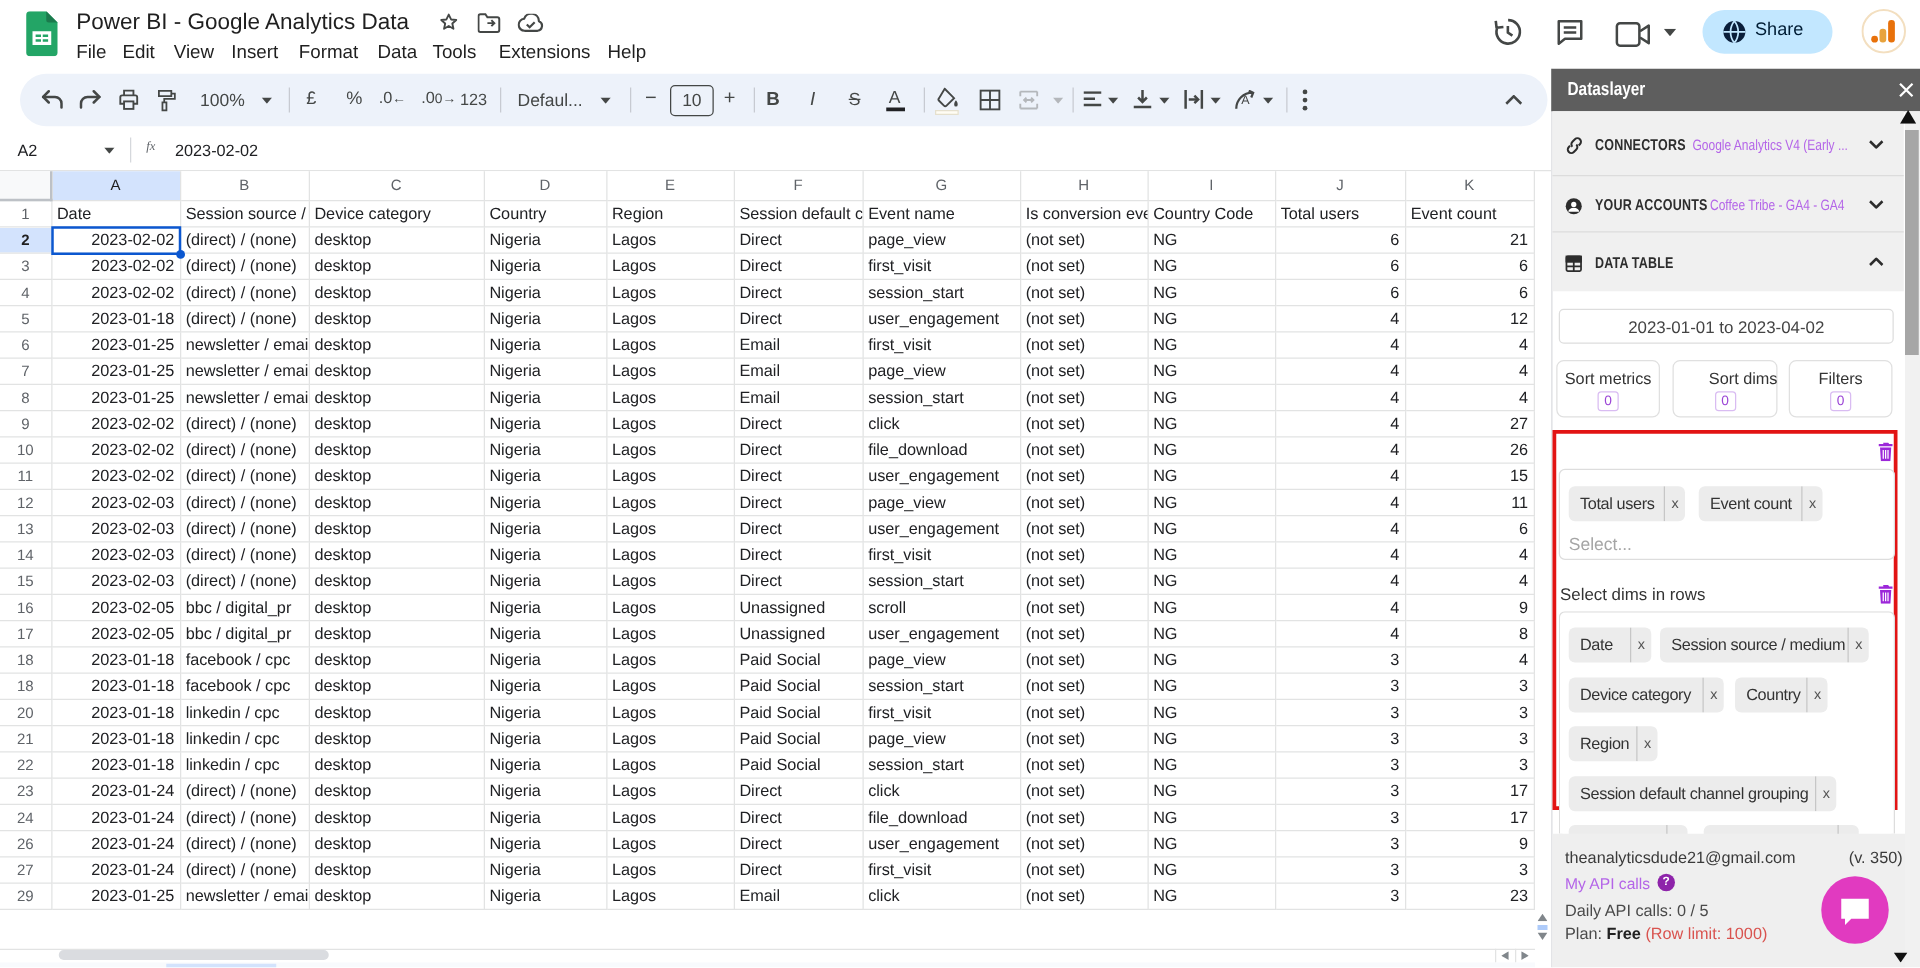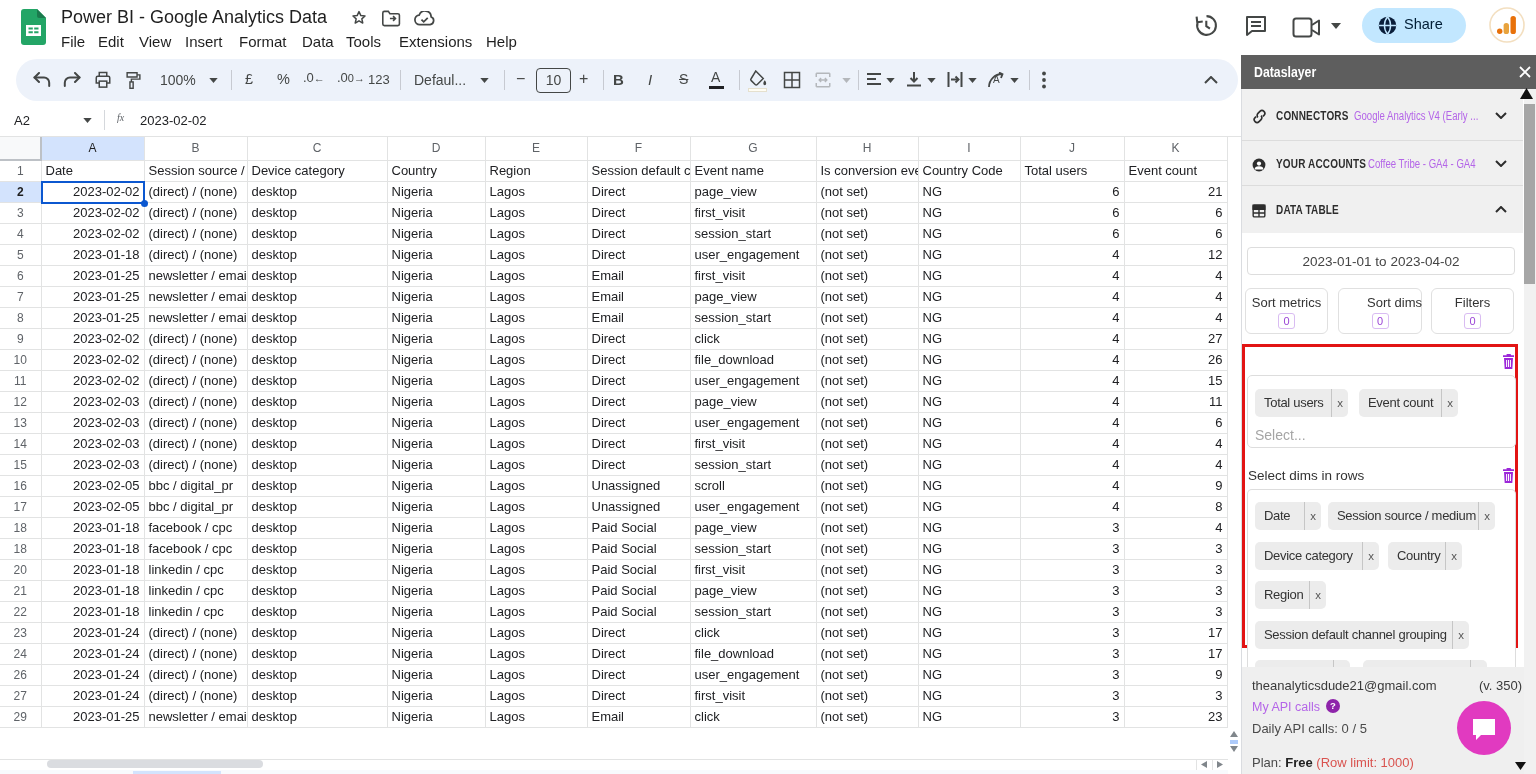--- a/index.html
+++ b/index.html
@@ -681,21 +681,21 @@
 <div class="chip" style="left:1255px;top:581px;width:71px;"><span style="padding-left:9px;">Region</span><span class="chipx" style="width:17px;line-height:28px;">x</span></div>
 <div class="chip" style="left:1255px;top:621px;width:214px;"><span style="padding-left:9px;">Session default channel grouping</span><span class="chipx" style="width:17px;line-height:28px;">x</span></div>
 <div class="chip" style="left:1255px;top:660px;width:95px;"><span style="padding-left:9px;"></span><span class="chipx" style="width:17px;line-height:28px;">x</span></div>
 <div class="chip" style="left:1363px;top:660px;width:124px;"><span style="padding-left:9px;"></span><span class="chipx" style="width:17px;line-height:28px;">x</span></div>
 <div class="a" style="left:1242px;top:667px;width:282px;height:107px;background:#efefef;"></div>
 <div class="a" style="left:1252px;top:678px;font-size:13px;color:#3a3a3a;">theanalyticsdude21@gmail.com</div>
 <div class="a" style="left:1479px;top:678px;font-size:13px;color:#3a3a3a;">(v. 350)</div>
 <div class="a" style="left:1252px;top:700px;font-size:12.5px;color:#b465e8;">My API calls</div>
 <div class="a" style="left:1326px;top:699px;width:14px;height:14px;border-radius:50%;background:#8e24aa;color:#fff;font-size:9.5px;text-align:center;line-height:14px;font-weight:bold;">?</div>
 <div class="a" style="left:1252px;top:721px;font-size:13px;color:#4a4a4a;">Daily API calls: 0 / 5</div>
-<div class="a" style="left:1252px;top:739px;font-size:13px;color:#4a4a4a;margin-top:16px;">Plan: <b style="color:#222;">Free</b> <span style="color:#d9534f;">(Row limit: 1000)</span></div>
+<div class="a" style="left:1252px;top:739px;font-size:13px;color:#4a4a4a;">Plan: <b style="color:#222;">Free</b> <span style="color:#d9534f;">(Row limit: 1000)</span></div>
 <svg class="a" style="left:1456px;top:700px;" width="56" height="56" viewBox="0 0 56 56">
     <circle cx="28" cy="28" r="27" fill="#e13ac0"></circle>
     <path d="M17 19 h22 v16 H25 l-5 5 v-5 h-3 Z" fill="#fff"></path>
   </svg>
 <div class="a" style="left:1524px;top:89px;width:12px;height:685px;background:#f1f1f1;"></div>
 <svg class="a" style="left:1520px;top:88px;" width="13" height="11" viewBox="0 0 13 11">
     <path d="M6.5 0 L13 11 H0 Z" fill="#111"></path>
   </svg>
 <div class="a" style="left:1524px;top:104px;width:11px;height:180px;background:#a6a6a6;"></div>
 <svg class="a" style="left:1515px;top:762px;" width="11" height="8" viewBox="0 0 11 8">

